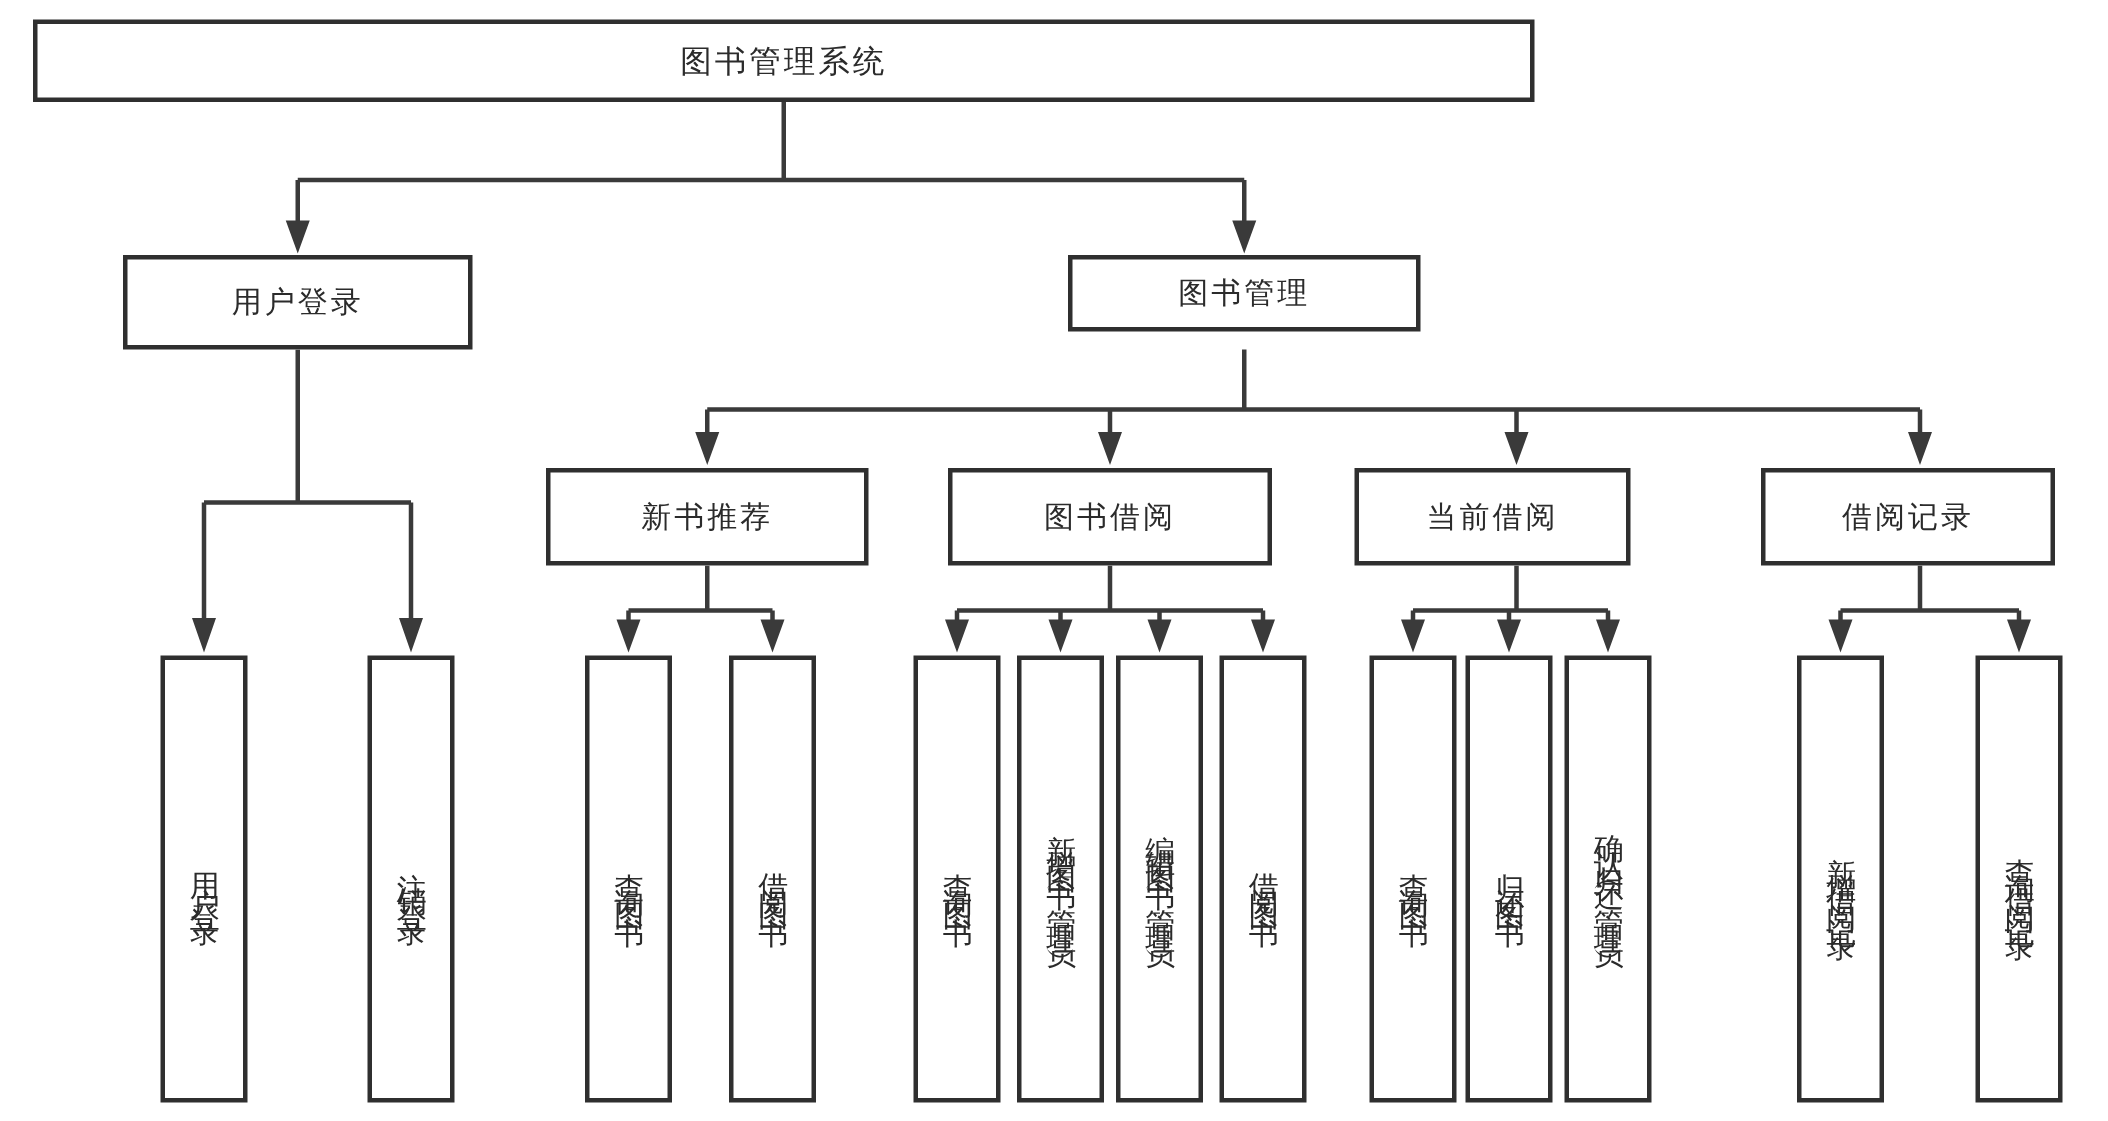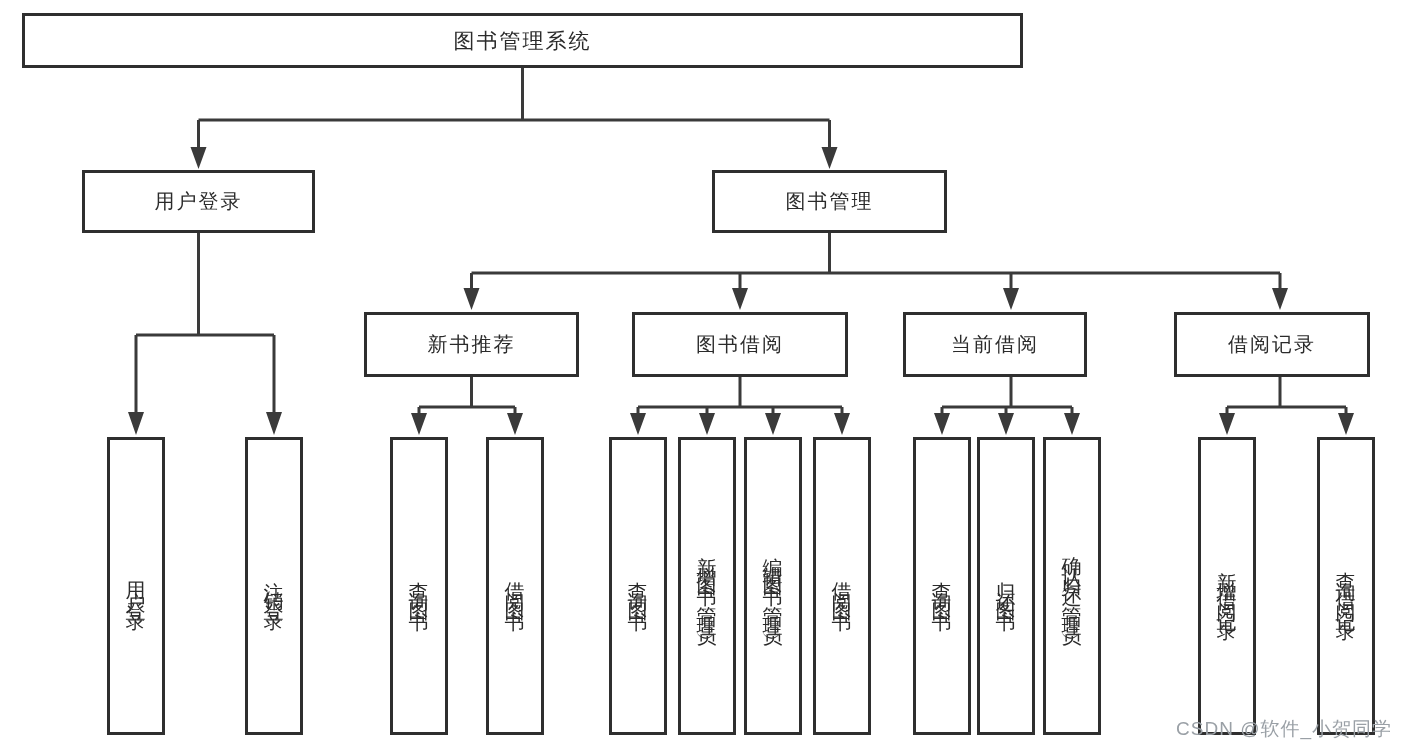--- a/index.html
+++ b/index.html
@@ -74,21 +74,21 @@
       M934 413 L950 413 L942 435 Z
       M998 413 L1014 413 L1006 435 Z
       M1064 413 L1080 413 L1072 435 Z
       M1219 413 L1235 413 L1227 435 Z
       M1338 413 L1354 413 L1346 435 Z"></path>
   </svg>
 
   <div class="hbox root" style="left:22px; top:13px; width:1001px; height:55px;">图书管理系统</div>
 
   <div class="hbox" style="left:82px; top:170px; width:233px; height:63px;">用户登录</div>
-  <div class="hbox" style="left:712px; top:170px; width:235px; height:63px;">图书管理</div>
+  <div class="hbox" style="left:712px; top:170px; width:235px; height:51px;">图书管理</div>
 
   <div class="hbox" style="left:364px; top:312px; width:215px; height:65px;">新书推荐</div>
   <div class="hbox" style="left:632px; top:312px; width:216px; height:65px;">图书借阅</div>
   <div class="hbox" style="left:903px; top:312px; width:184px; height:65px;">当前借阅</div>
   <div class="hbox" style="left:1174px; top:312px; width:196px; height:65px;">借阅记录</div>
 
   <div class="vbox" style="left:107px;">用户登录</div>
   <div class="vbox" style="left:245px;">注销登录</div>
 
   <div class="vbox" style="left:390px;">查询图书</div>
@@ -99,14 +99,13 @@
   <div class="vbox" style="left:744px;">编辑图书（管理员）</div>
   <div class="vbox" style="left:813px;">借阅图书</div>
 
   <div class="vbox" style="left:913px;">查询图书</div>
   <div class="vbox" style="left:977px;">归还图书</div>
   <div class="vbox" style="left:1043px;">确认归还（管理员）</div>
 
   <div class="vbox" style="left:1198px;">新增借阅记录</div>
   <div class="vbox" style="left:1317px;">查询借阅记录</div>
 
-  <div class="watermark">CSDN @软件_小贺同学</div>
 </div>
 
 </body></html>

